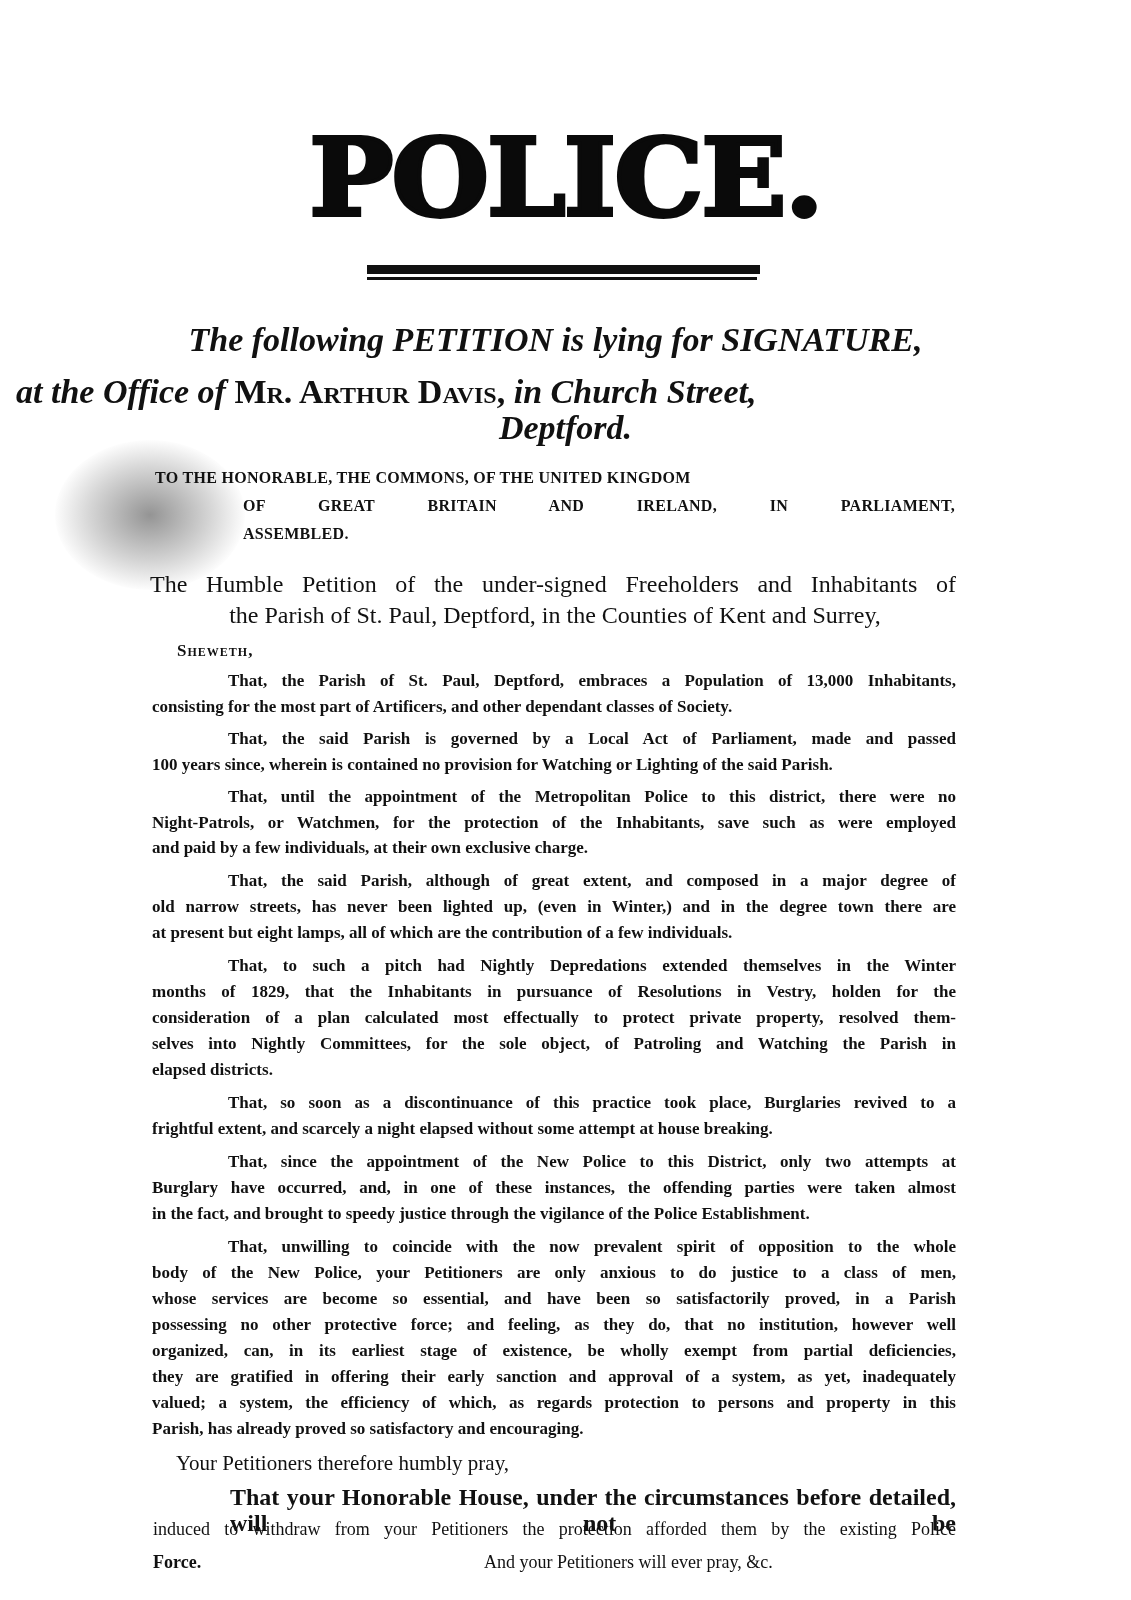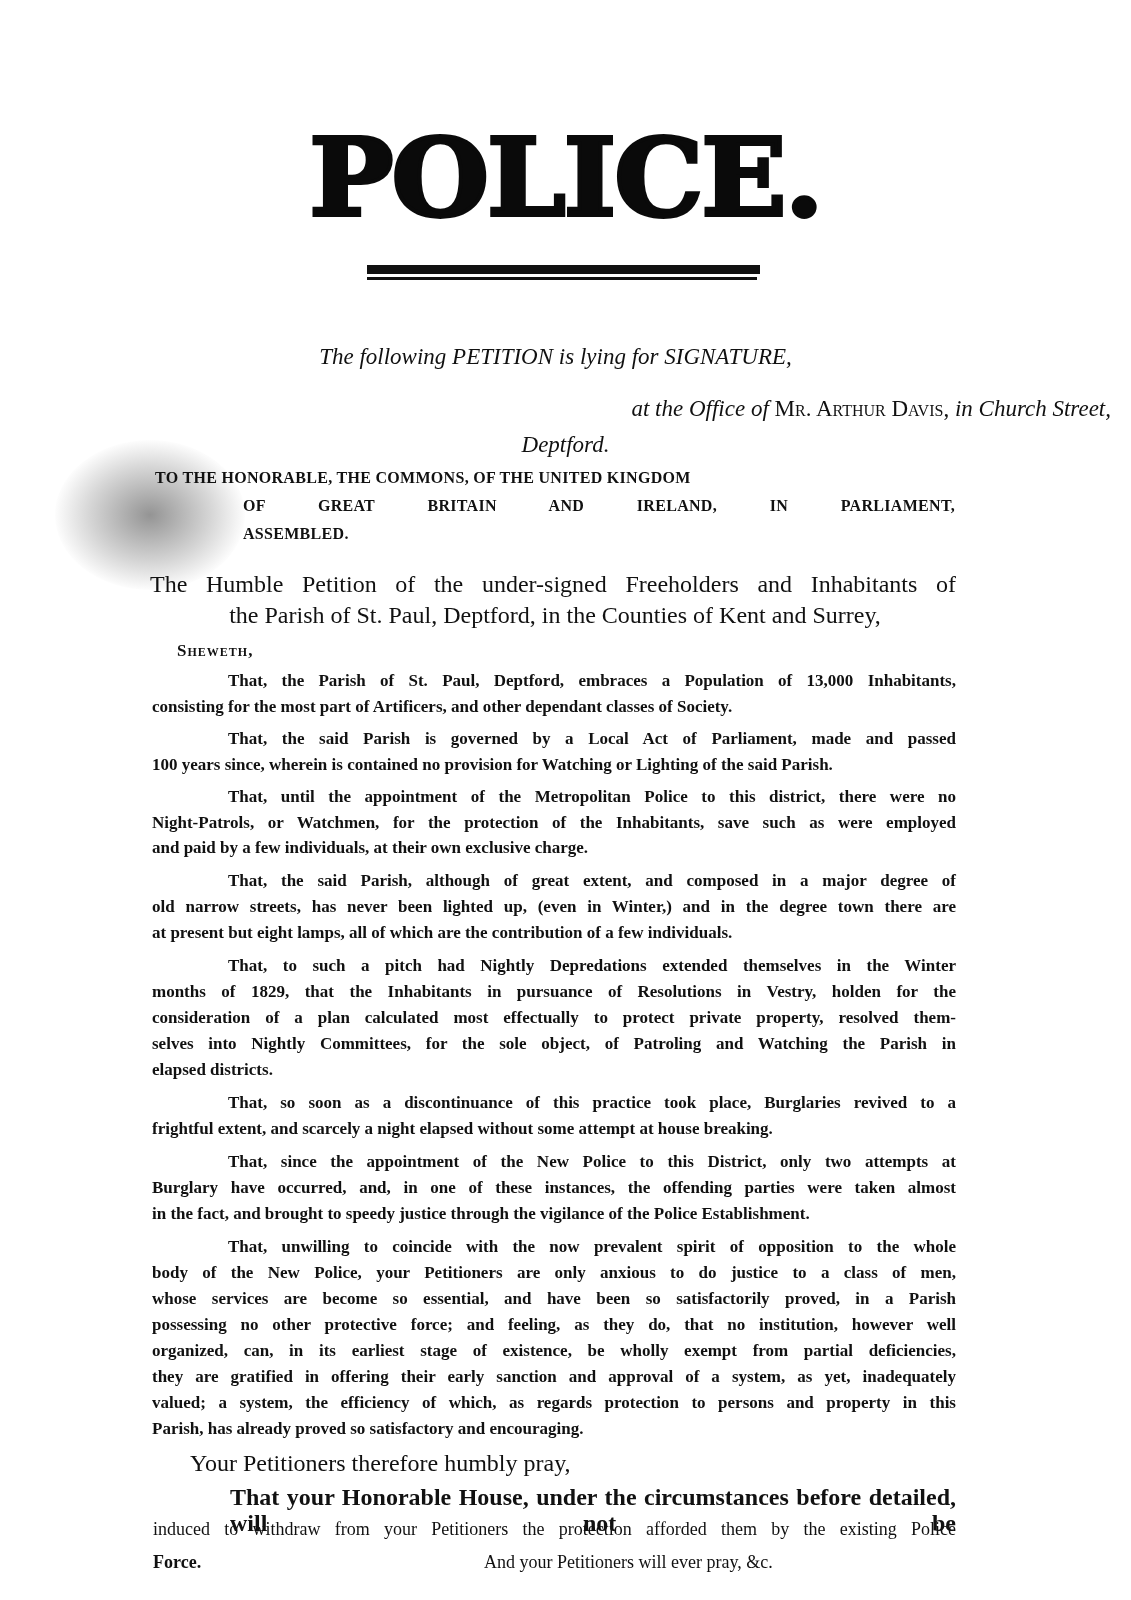--- a/index.html
+++ b/index.html
@@ -4,41 +4,41 @@
 <style>
   html, body { margin:0; padding:0; background:#fff; }
   body { width:1131px; height:1600px; position:relative; overflow:hidden; color:#111;
          font-family:"Liberation Serif","DejaVu Serif",serif; }
   .abs { position:absolute; white-space:nowrap; }
   .title { left:0; width:1131px; top:118px; text-align:center; font-family:"DejaVu Serif",serif;
            font-weight:900; font-size:112px; line-height:120px; letter-spacing:-2px; color:#0a0a0a;
            transform:scaleY(0.95); -webkit-text-stroke:4px #0a0a0a; }
   .rule1 { left:367px; top:265px; width:393px; height:9px; background:#111; }
   .rule2 { left:367px; top:277px; width:390px; height:3px; background:#111; }
-  .ital { font-style:italic; font-weight:normal; font-size:23px; line-height:36px;margin-top:17px; }
+  .ital { font-style:italic; font-weight:bold; font-size:34px; line-height:36px; }
   .caps { font-variant:small-caps; font-style:normal; }
   .addr { font-weight:bold; font-size:16px; line-height:28px; letter-spacing:0.3px; }
   .humble { font-size:24px; line-height:30px;margin-top:8px; }
   .body { font-size:17px; line-height:26px; }
   .b { font-weight:bold; }
   .smudge { left:55px; top:440px; width:190px; height:150px; border-radius:50%;
             background:radial-gradient(ellipse at center, rgba(60,60,60,0.55) 0%, rgba(90,90,90,0.25) 45%, rgba(255,255,255,0) 72%); }
   .just { text-align:justify; text-align-last:justify; white-space:normal; }
 </style>
 </head>
 <body>
 
 <div class="abs smudge"></div>
 
 <div class="abs title">POLICE.</div>
 <div class="abs rule1"></div>
 <div class="abs rule2"></div>
 
 <div class="abs ital" style="left:0;width:1111px;top:322px;text-align:center;">The following PETITION is lying for SIGNATURE,</div>
-<div class="abs ital" style="left:0;width:1111px;top:374px;text-align:right;">
+<div class="abs ital" style="left:0;width:1111px;top:374px;text-align:left;padding-left:16px;">
   <span>at the Office of</span>
   <span class="caps">Mr. Arthur Davis,</span>
   <span>in Church Street,</span>
 </div>
 <div class="abs ital" style="left:0;width:1131px;top:410px;text-align:center;">Deptford.</div>
 
 <div class="abs addr" style="left:155px;top:464px;width:800px;">TO THE HONORABLE, THE COMMONS, OF THE UNITED KINGDOM</div>
 <div class="abs addr just" style="left:243px;top:492px;width:712px;">OF GREAT BRITAIN AND IRELAND, IN PARLIAMENT,</div>
 <div class="abs addr" style="left:243px;top:520px;">ASSEMBLED.</div>
 
@@ -71,17 +71,17 @@
     <div class="abs body b just" style="left: 228px; top: 1234px; width: 728px;">That, unwilling to coincide with the now prevalent spirit of opposition to the whole</div>
     <div class="abs body b just" style="left: 152px; top: 1260px; width: 804px;">body of the New Police, your Petitioners are only anxious to do justice to a class of men,</div>
     <div class="abs body b just" style="left: 152px; top: 1286px; width: 804px;">whose services are become so essential, and have been so satisfactorily proved, in a Parish</div>
     <div class="abs body b just" style="left: 152px; top: 1312px; width: 804px;">possessing no other protective force; and feeling, as they do, that no institution, however well</div>
     <div class="abs body b just" style="left: 152px; top: 1338px; width: 804px;">organized, can, in its earliest stage of existence, be wholly exempt from partial deficiencies,</div>
     <div class="abs body b just" style="left: 152px; top: 1364px; width: 804px;">they are gratified in offering their early sanction and approval of a system, as yet, inadequately</div>
     <div class="abs body b just" style="left: 152px; top: 1390px; width: 804px;">valued; a system, the efficiency of which, as regards protection to persons and property in this</div>
     <div class="abs body b" style="left: 152px; top: 1416px;">Parish, has already proved so satisfactory and encouraging.</div>
   </div>
 
-<div class="abs body" style="left:190px;top:1450px;font-size:24px;">Your Petitioners therefore humbly pray,</div>
+<div class="abs body" style="left:176px;top:1450px;font-size:21px;">Your Petitioners therefore humbly pray,</div>
 <div class="abs body just b" style="left:230px;top:1484px;width:726px;font-size:24px;">That your Honorable House, under the circumstances before detailed, will not be</div>
 <div class="abs body just" style="left:153px;top:1516px;width:803px;font-size:18px;">induced to withdraw from your Petitioners the protection afforded them by the existing Police</div>
 <div class="abs body b" style="left:153px;top:1549px;font-size:18px;font-weight:900;">Force.</div>
 <div class="abs body" style="left:484px;top:1549px;font-size:18px;">And your Petitioners will ever pray, &amp;c.</div>
 
 </body></html>

